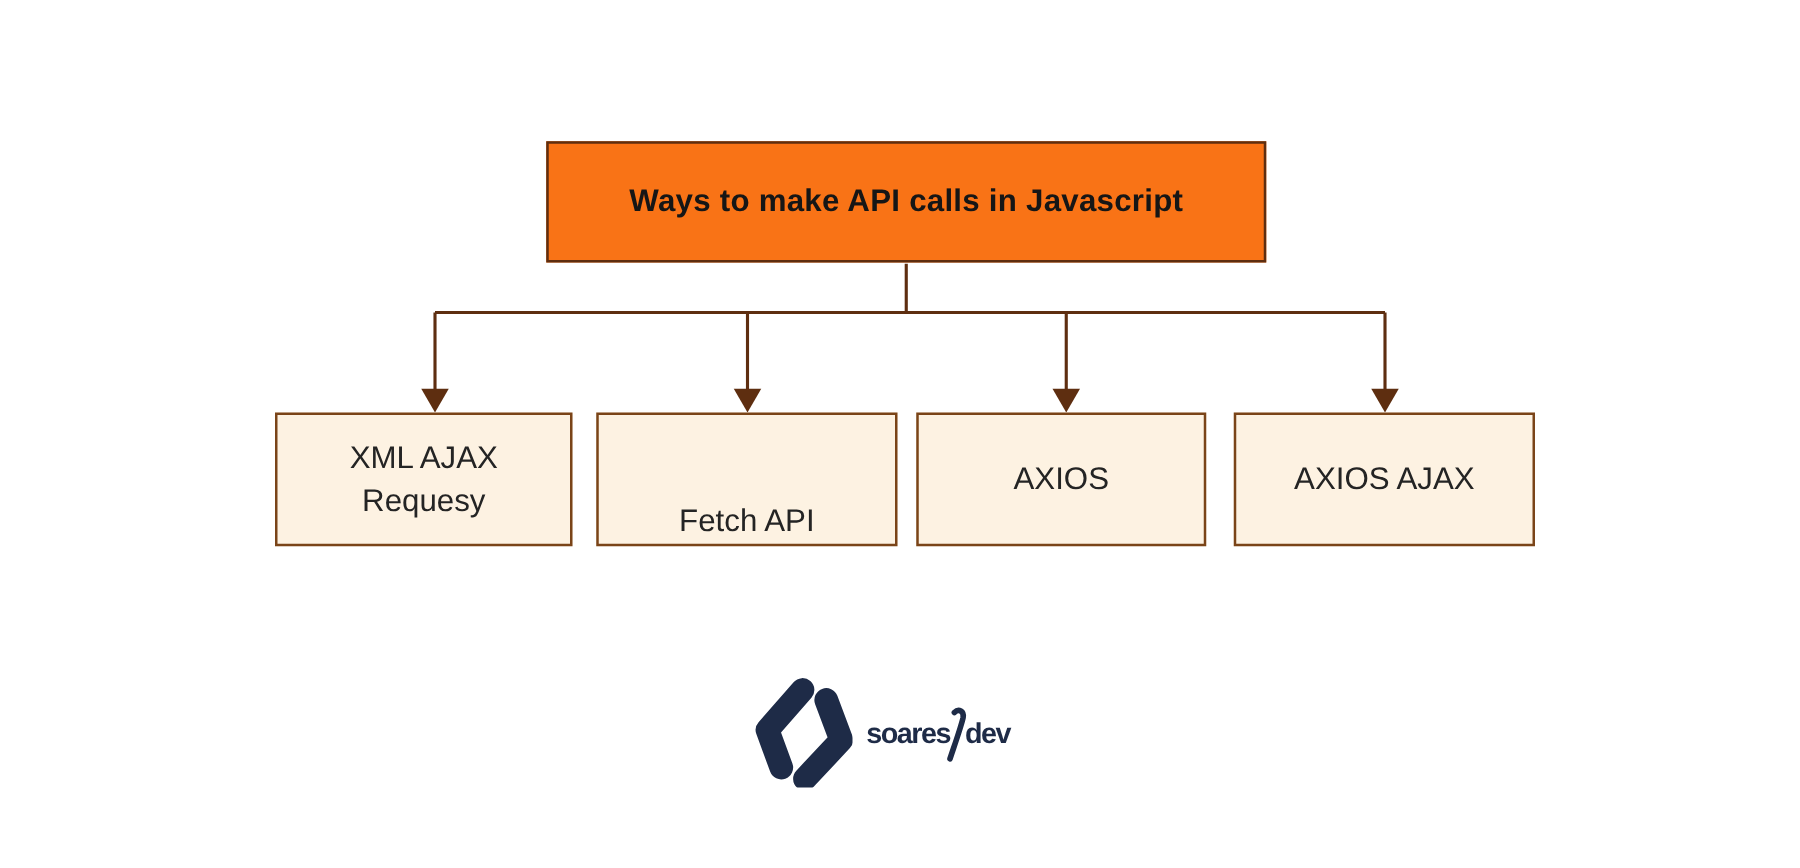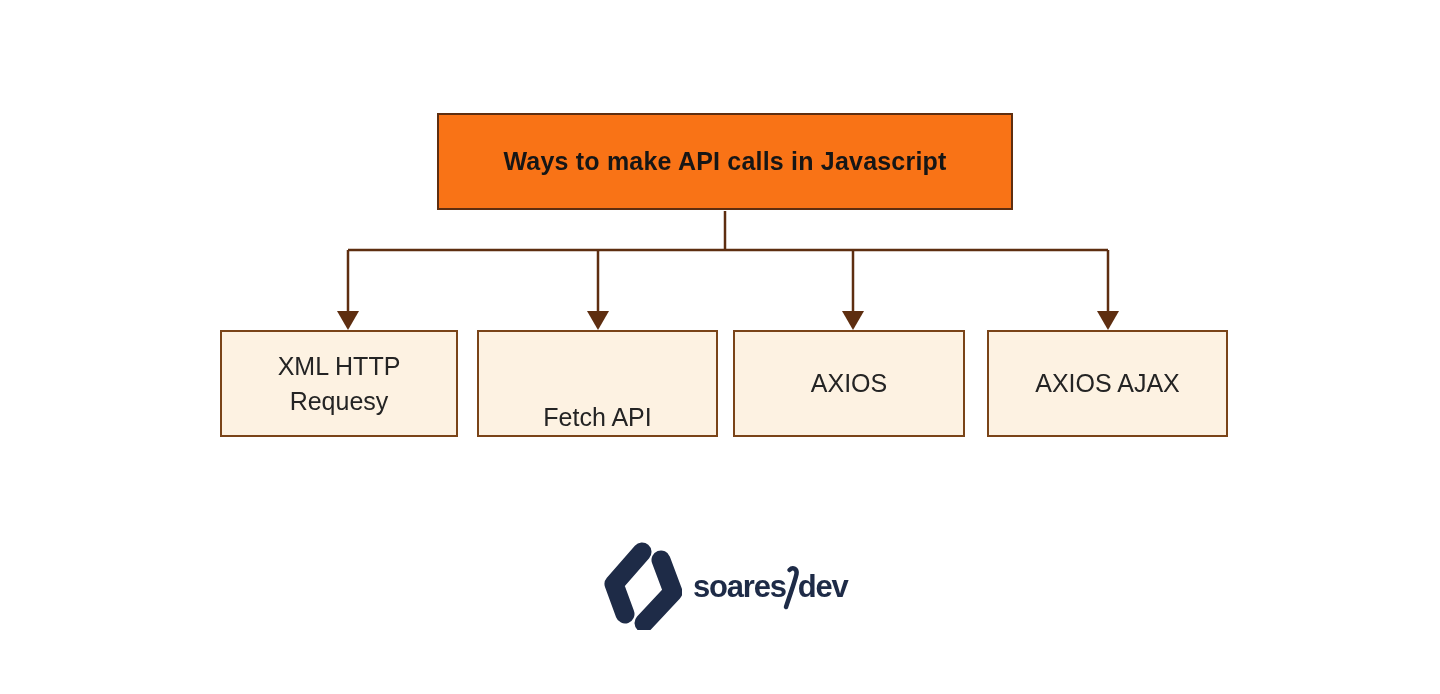--- a/index.html
+++ b/index.html
@@ -44,21 +44,21 @@
   .node-c3{left:733px;width:232px;}
   .node-c4{left:987px;width:241px;}
 
   .logo{
     position:absolute;left:598px;top:540px;height:92px;
     display:flex;align-items:center;gap:11px;
   }
   .logo-icon{display:block;}
   .logo-text{
     display:flex;align-items:center;
-    font-size:31px;font-weight:700;color:#1e2b47;
+    font-size:23px;font-weight:700;color:#1e2b47;
     letter-spacing:-1.2px;
     line-height:1;
   }
   .logo-slash{
     display:block;
     margin:0 -2px 0 -4px;
     transform:translateY(1px);
   }
 </style>
 </head>
@@ -77,21 +77,21 @@
     <polygon points="587,311 609,311 598,330" fill="#5e2e10"></polygon>
     <polygon points="842,311 864,311 853,330" fill="#5e2e10"></polygon>
     <polygon points="1097,311 1119,311 1108,330" fill="#5e2e10"></polygon>
   </svg>
 
   <div class="node node-root">
     <span class="node-label">Ways to make API calls in Javascript</span>
   </div>
 
   <div class="node node-child node-c1">
-    <span class="node-label">XML HTTP
+    <span class="node-label">XML AJAX
 Requesy</span>
   </div>
   <div class="node node-child node-c2">
     <span class="node-label">Fetch API</span>
   </div>
   <div class="node node-child node-c3">
     <span class="node-label">AXIOS</span>
   </div>
   <div class="node node-child node-c4">
     <span class="node-label">AXIOS AJAX</span>

